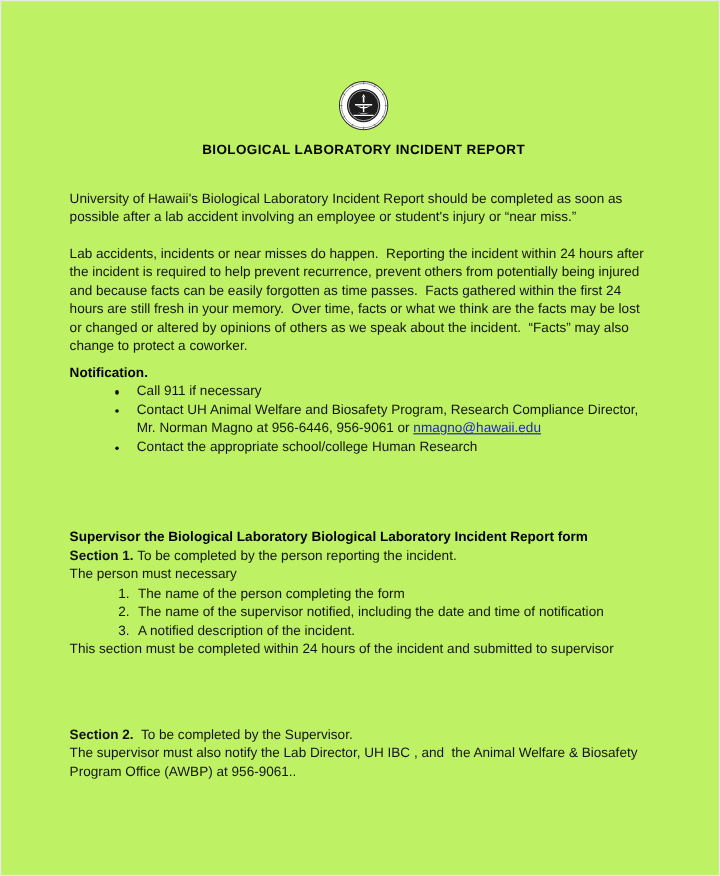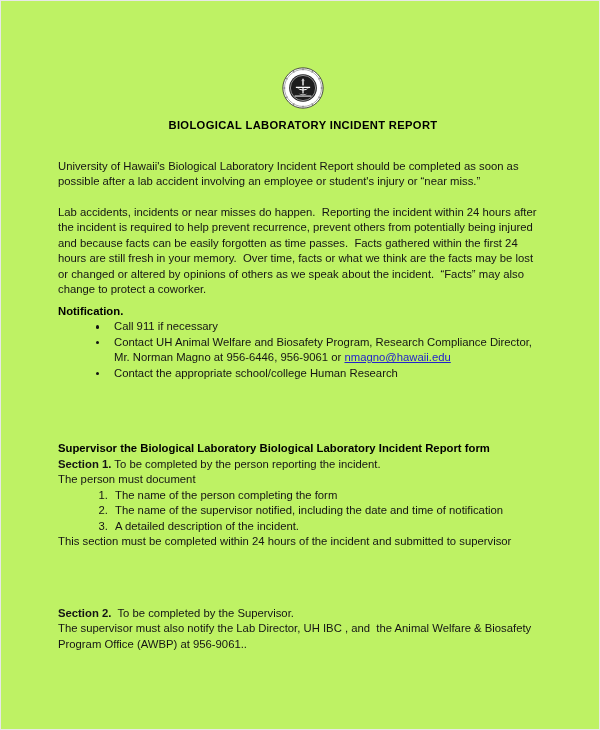--- a/index.html
+++ b/index.html
@@ -198,25 +198,25 @@
         <li><span>Contact the appropriate school/college Human Research</span></li>
       </ul>
     </div>
 
     <div class="block" style="top:440px;">
       <h2 class="sec-head">Supervisor the Biological Laboratory Biological Laboratory Incident Report form</h2>
     </div>
 
     <div class="block" style="top:456px;">
       <p><span class="bold">Section 1.</span><span> To be completed by the person reporting the incident.</span></p>
-      <p>The person must document</p>
+      <p>The person must necessary</p>
       <ol class="numbers">
         <li><span>The name of the person completing the form</span></li>
         <li><span>The name of the supervisor notified, including the date and time of notification</span></li>
-        <li><span>A detailed description of the incident.</span></li>
+        <li><span>A notified description of the incident.</span></li>
       </ol>
       <p>This section must be completed within 24 hours of the incident and submitted to supervisor</p>
     </div>
 
     <div class="block" style="top:561px;margin-top:44px;">
       <p><span class="bold">Section 2.</span><span>  To be completed by the Supervisor.</span></p>
       <p>The supervisor must also notify the Lab Director, UH IBC , and  the Animal Welfare &amp; Biosafety
 Program Office (AWBP) at 956-9061..</p>
     </div>
 

